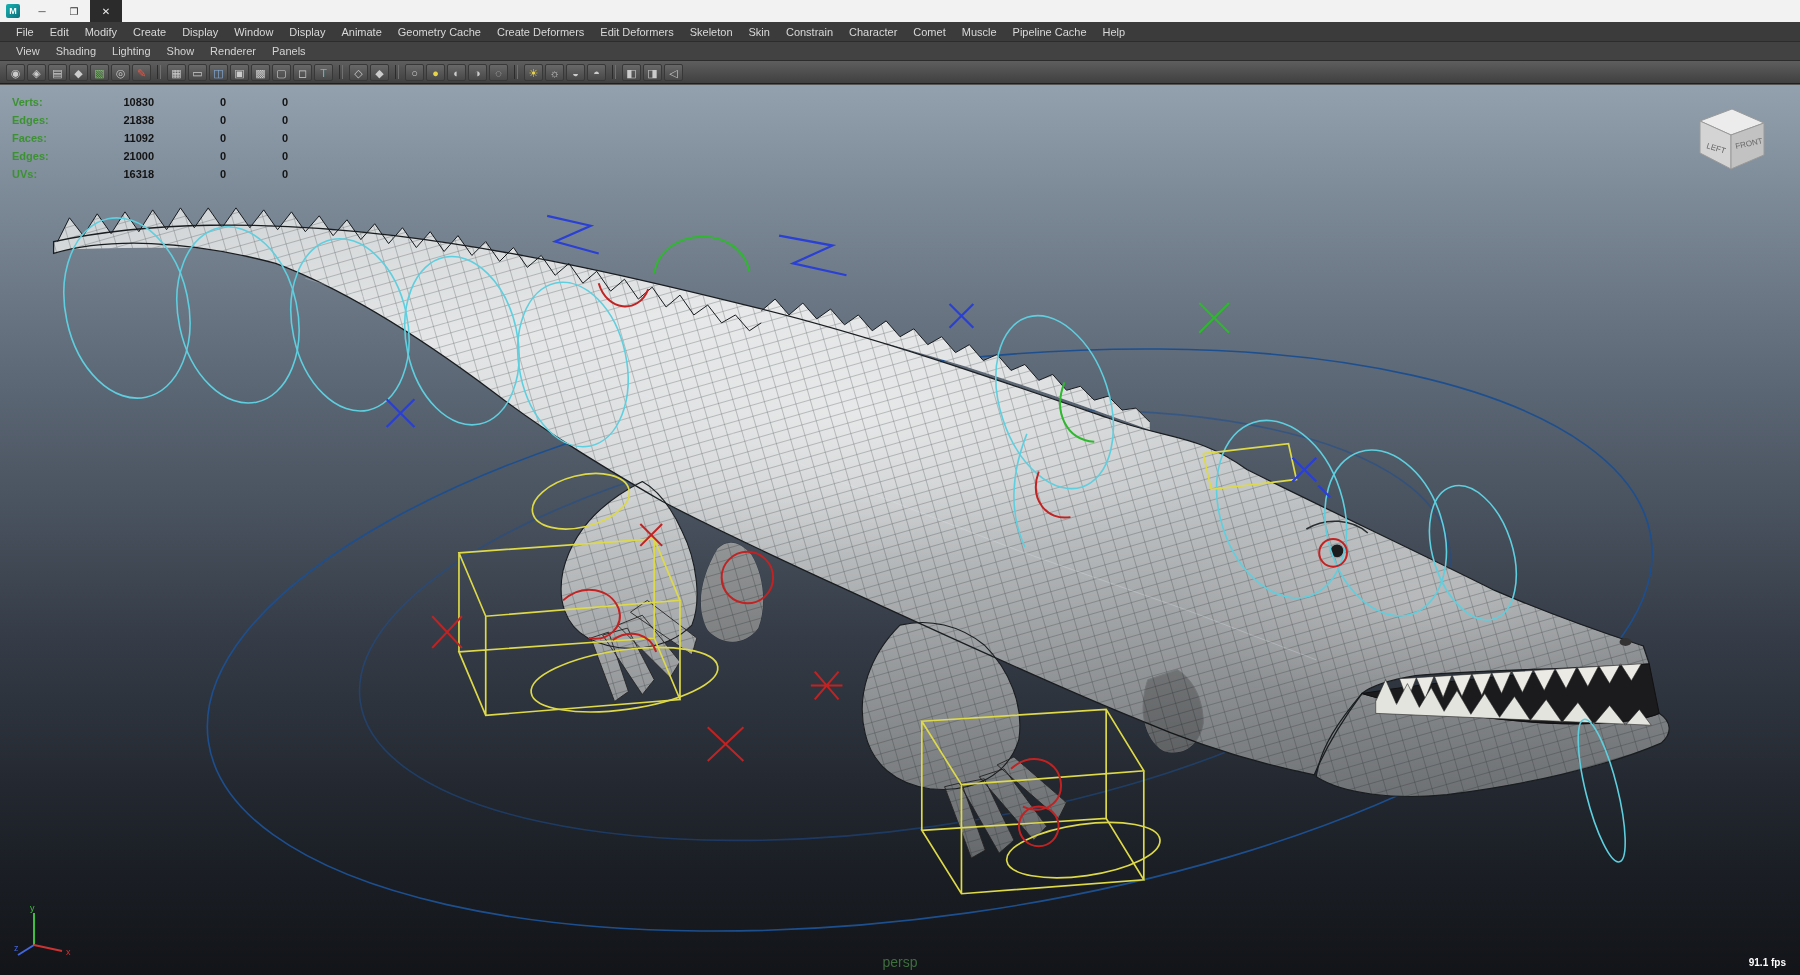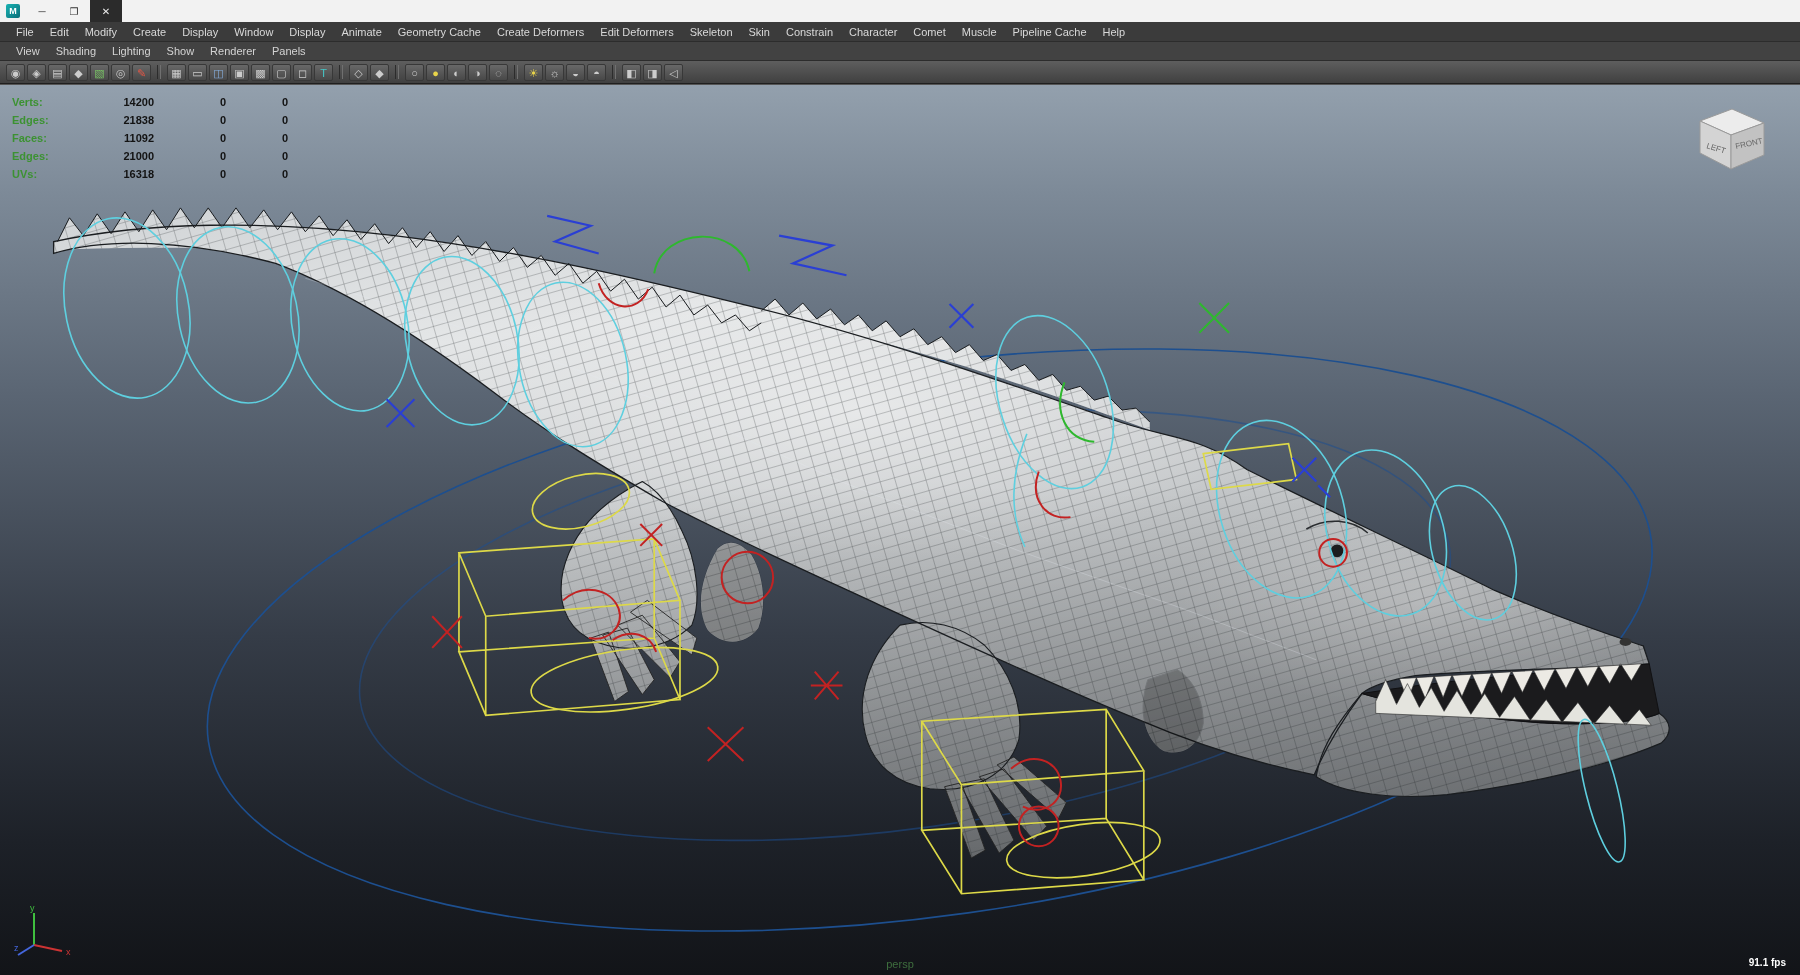--- a/index.html
+++ b/index.html
@@ -31,21 +31,21 @@
 
   .hud{position:absolute;top:8px;left:12px;font-size:11px;font-weight:bold;}
   .hud-row{display:flex;height:18px;align-items:center;}
   .hud-label{width:86px;color:#3c9232;}
   .hud-v{width:56px;text-align:right;color:#131313;}
   .hud-c2{width:72px;text-align:right;color:#131313;}
   .hud-c3{width:62px;text-align:right;color:#131313;}
 
   .viewcube{position:absolute;top:14px;right:22px;}
   .axis{position:absolute;left:12px;bottom:10px;}
-  .cam-label{position:absolute;bottom:5px;left:50%;transform:translateX(-50%);color:#3e6e3e;font-size:11px;}
+  .cam-label{position:absolute;bottom:5px;left:50%;transform:translateX(-50%);color:#3e6e3e;font-size:14px;}
   .fps{position:absolute;bottom:7px;right:14px;color:#ffffff;font-size:10px;font-weight:bold;}
 </style>
 </head>
 <body>
 
 <div class="window">
 
   <div class="titlebar">
     <div class="maya-logo">M</div>
     <div class="win-btn">─</div>
@@ -270,21 +270,21 @@
           <path d="M950 221 L974 245 M974 221 L950 245"></path>
           <path d="M1296 376 L1320 400 M1320 376 L1296 400"></path>
           <path d="M1322 404 L1334 416"></path>
         </g>
       </g>
     </svg>
 
     <div class="hud">
       <div class="hud-row">
         <span class="hud-label">Verts:</span>
-        <span class="hud-v">14200</span>
+        <span class="hud-v">10830</span>
         <span class="hud-c2">0</span>
         <span class="hud-c3">0</span>
       </div>
       <div class="hud-row">
         <span class="hud-label">Edges:</span>
         <span class="hud-v">21838</span>
         <span class="hud-c2">0</span>
         <span class="hud-c3">0</span>
       </div>
       <div class="hud-row">

